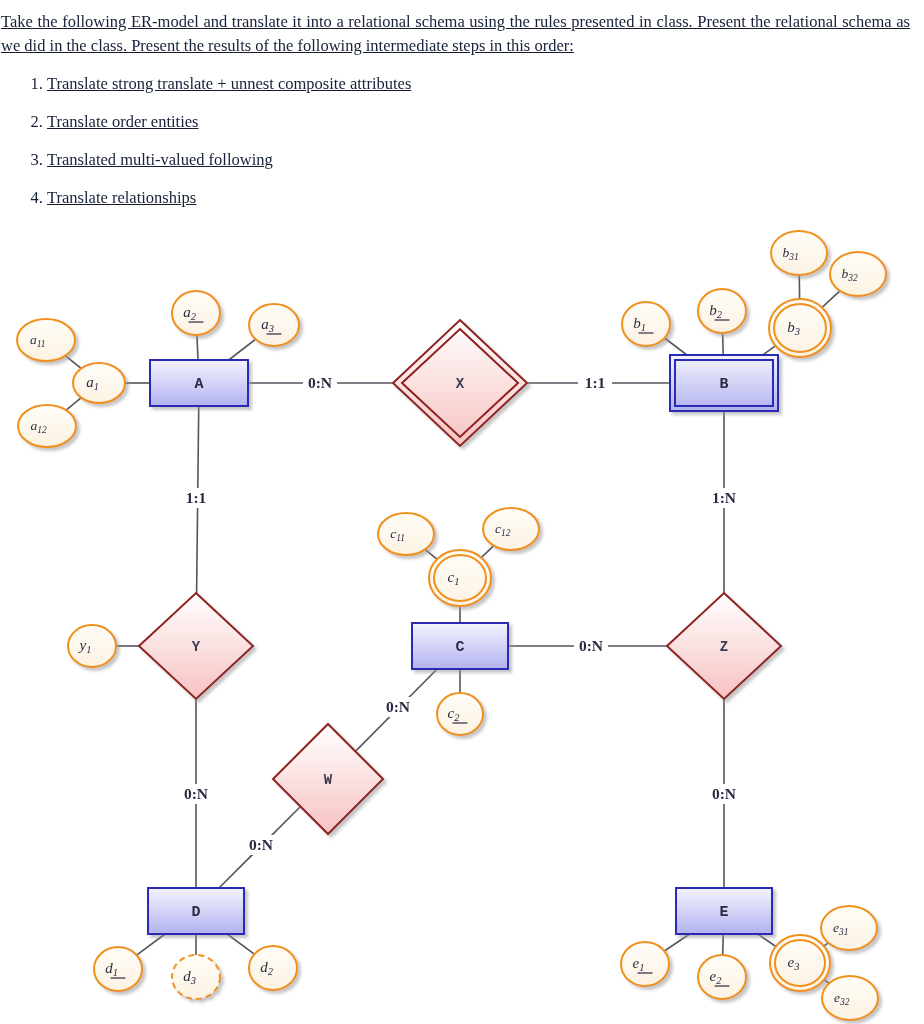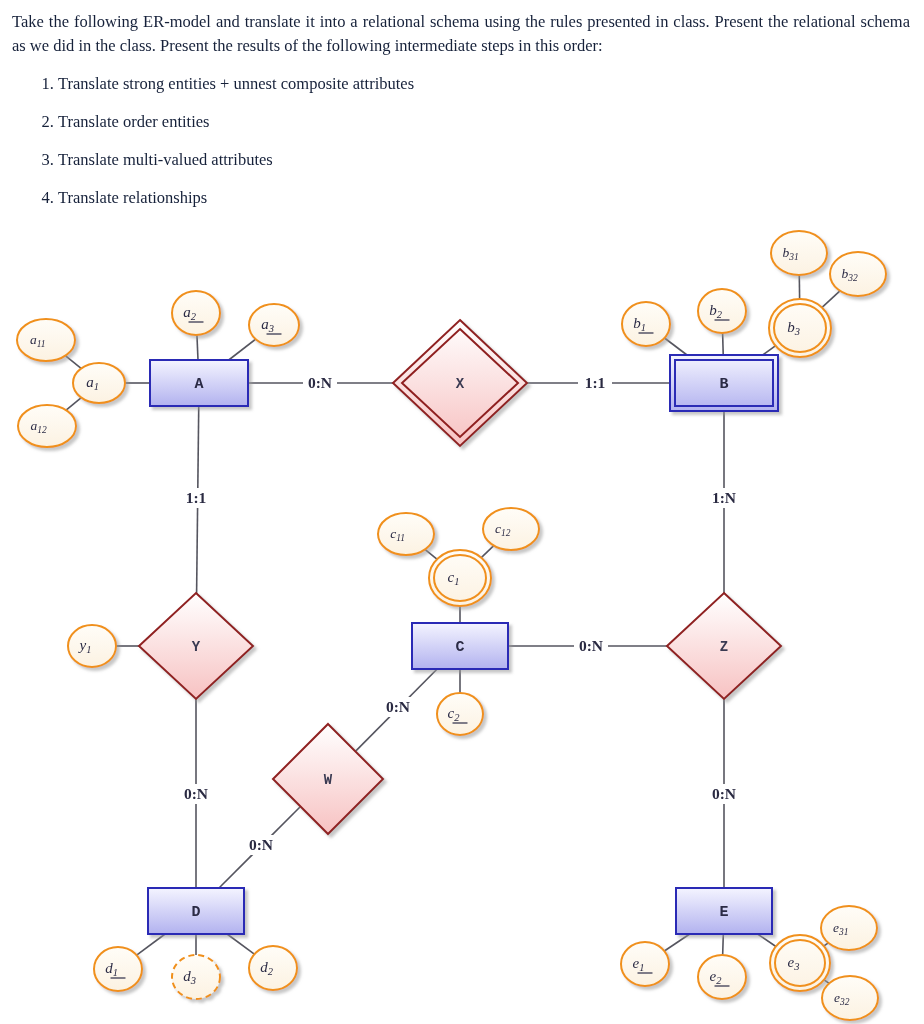--- a/index.html
+++ b/index.html
@@ -11,21 +11,22 @@
     width: 924px;
     height: 1024px;
     font-family: "Liberation Serif", "DejaVu Serif", serif;
     color: #1a1a2e;
     overflow: hidden;
     position: relative;
   }
 
   
   #prose {
-    padding: 10px 14px 0 12px;
+    padding: 10px 14px 0 1px;
+    text-decoration: underline;
   }
   .intro {
     font-size: 16.5px;
     line-height: 1.45;
     text-align: justify;
     margin: 0 0 4px 0;
     color: #16213a;
   }
   ol.steps {
     margin: 14px 0 0 0;
@@ -128,23 +129,23 @@
     stroke: #2b2b45;
     stroke-width: 1.2;
   }
 </style>
 </head>
 <body>
 
 <div id="prose">
   <p class="intro">Take the following ER-model and translate it into a relational schema using the rules presented in class. Present the relational schema as we did in the class. Present the results of the following intermediate steps in this order:</p>
   <ol class="steps">
-    <li>Translate strong entities + unnest composite attributes</li>
+    <li>Translate strong translate + unnest composite attributes</li>
     <li>Translate order entities</li>
-    <li>Translate multi-valued attributes</li>
+    <li>Translated multi-valued following</li>
     <li>Translate relationships</li>
   </ol>
 </div>
 
 <div id="diagram-wrap">
   <svg id="er" width="924" height="818" viewBox="0 0 924 818" xmlns="http://www.w3.org/2000/svg">
     <defs>
       <linearGradient id="gEnt" x1="0" y1="0" x2="0" y2="1">
         <stop offset="0%" stop-color="#f4f4ff"></stop>
         <stop offset="100%" stop-color="#b2b2ef"></stop>

